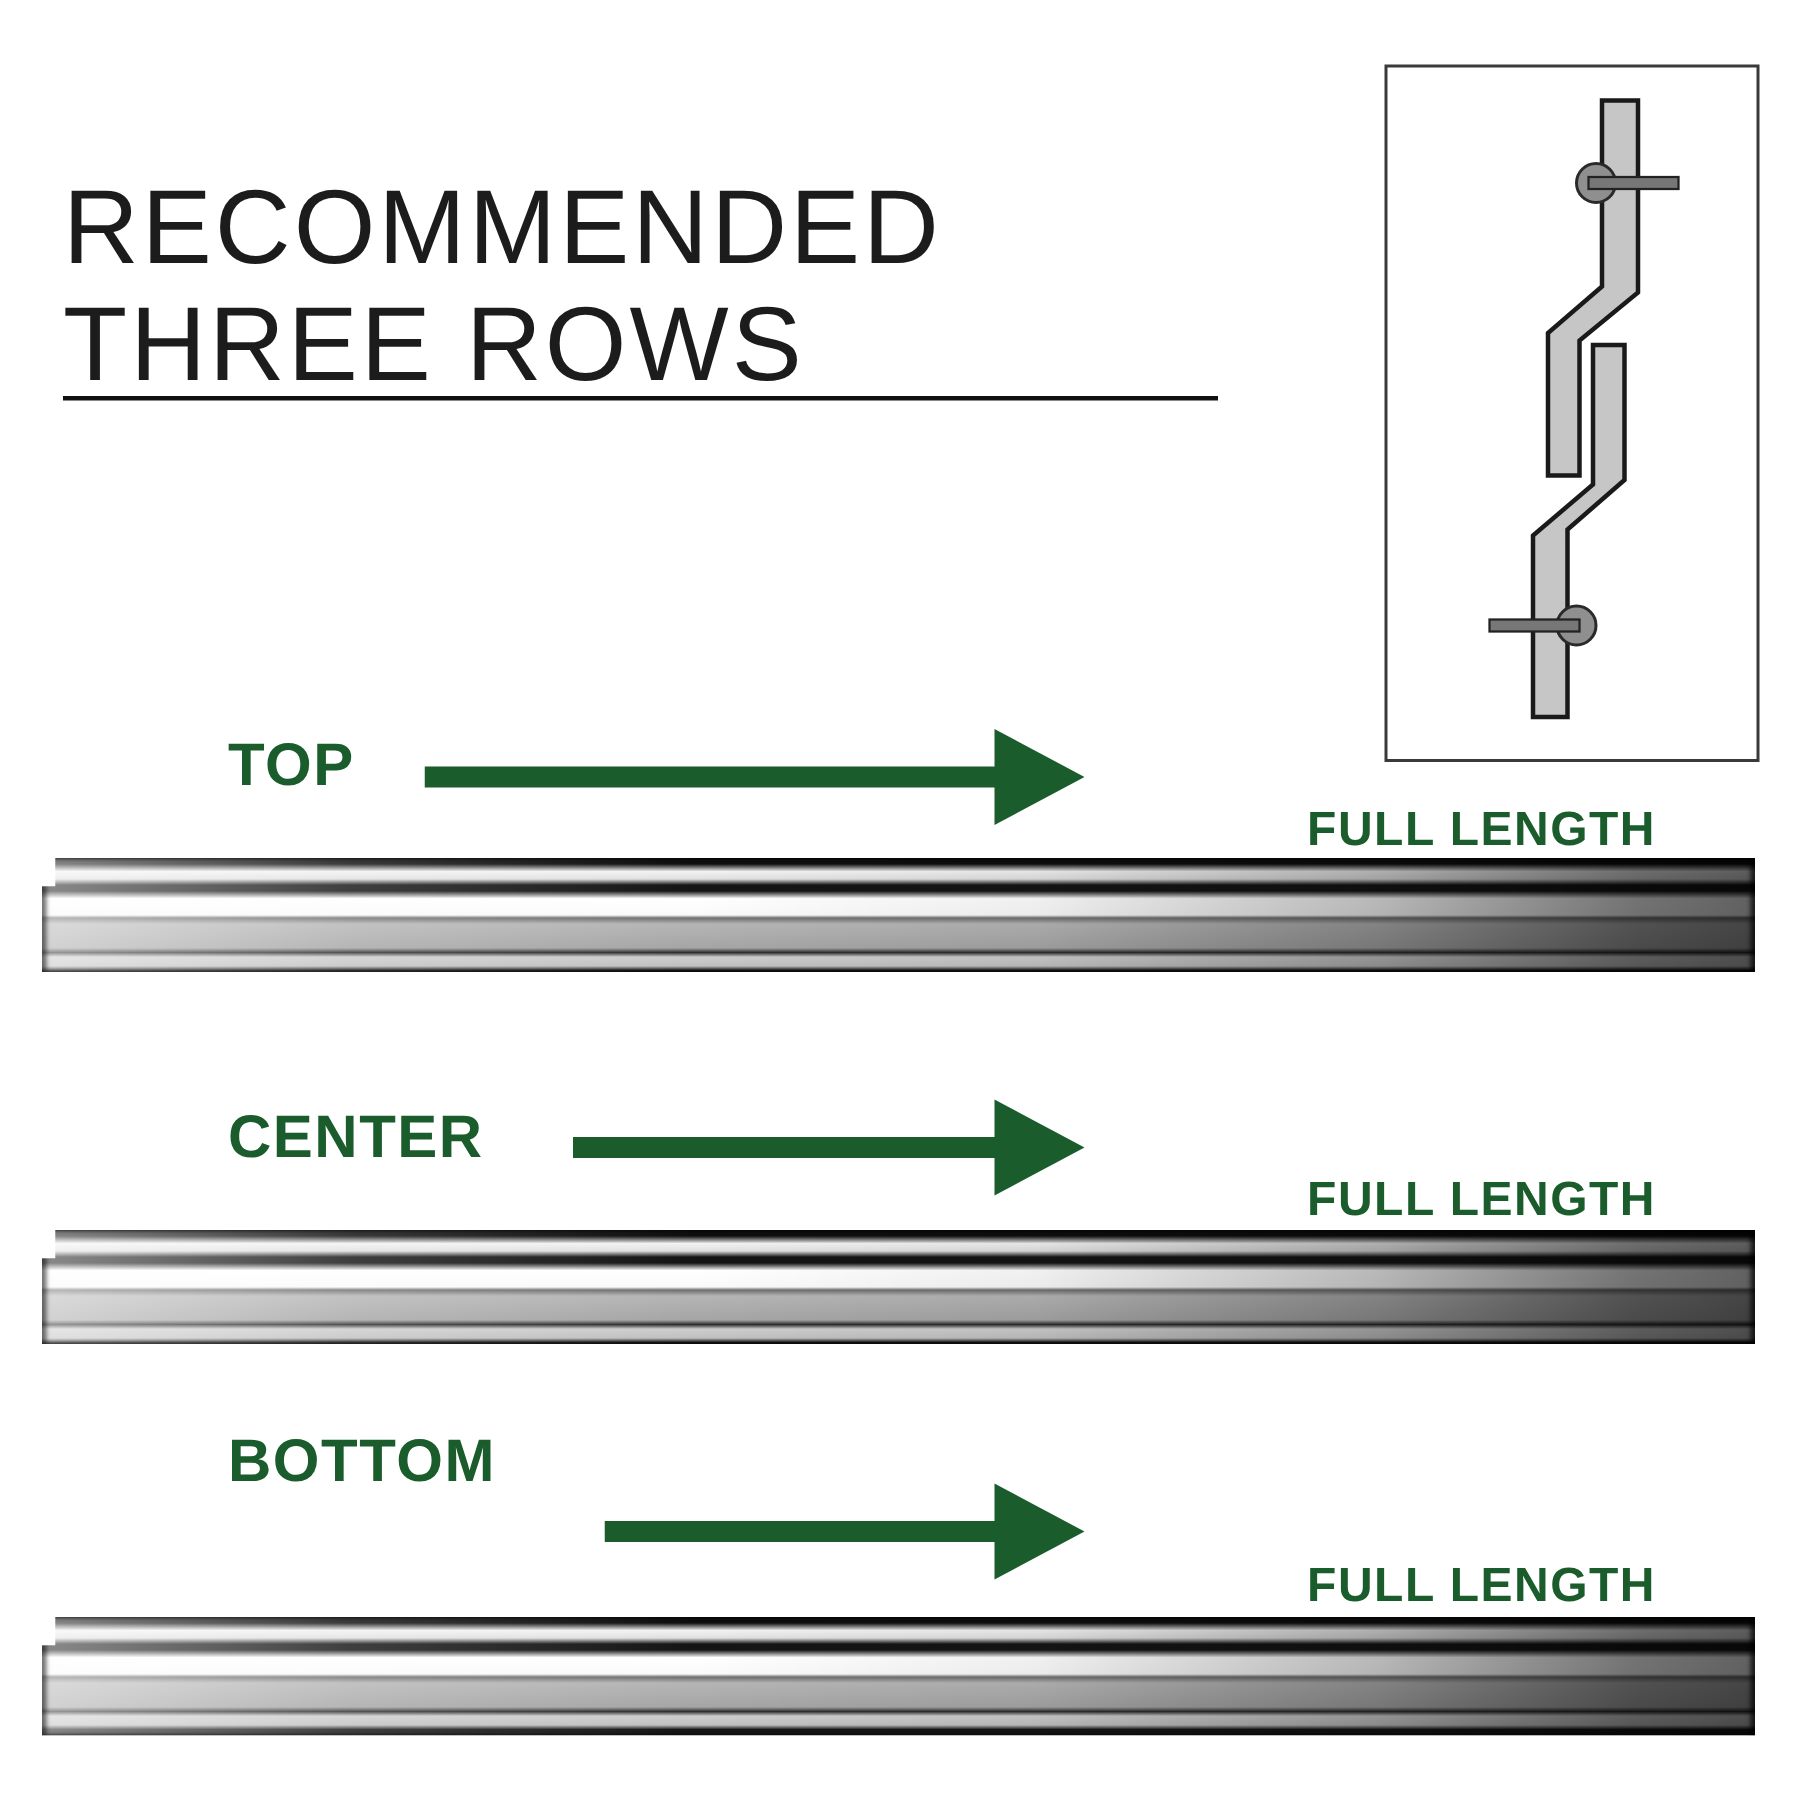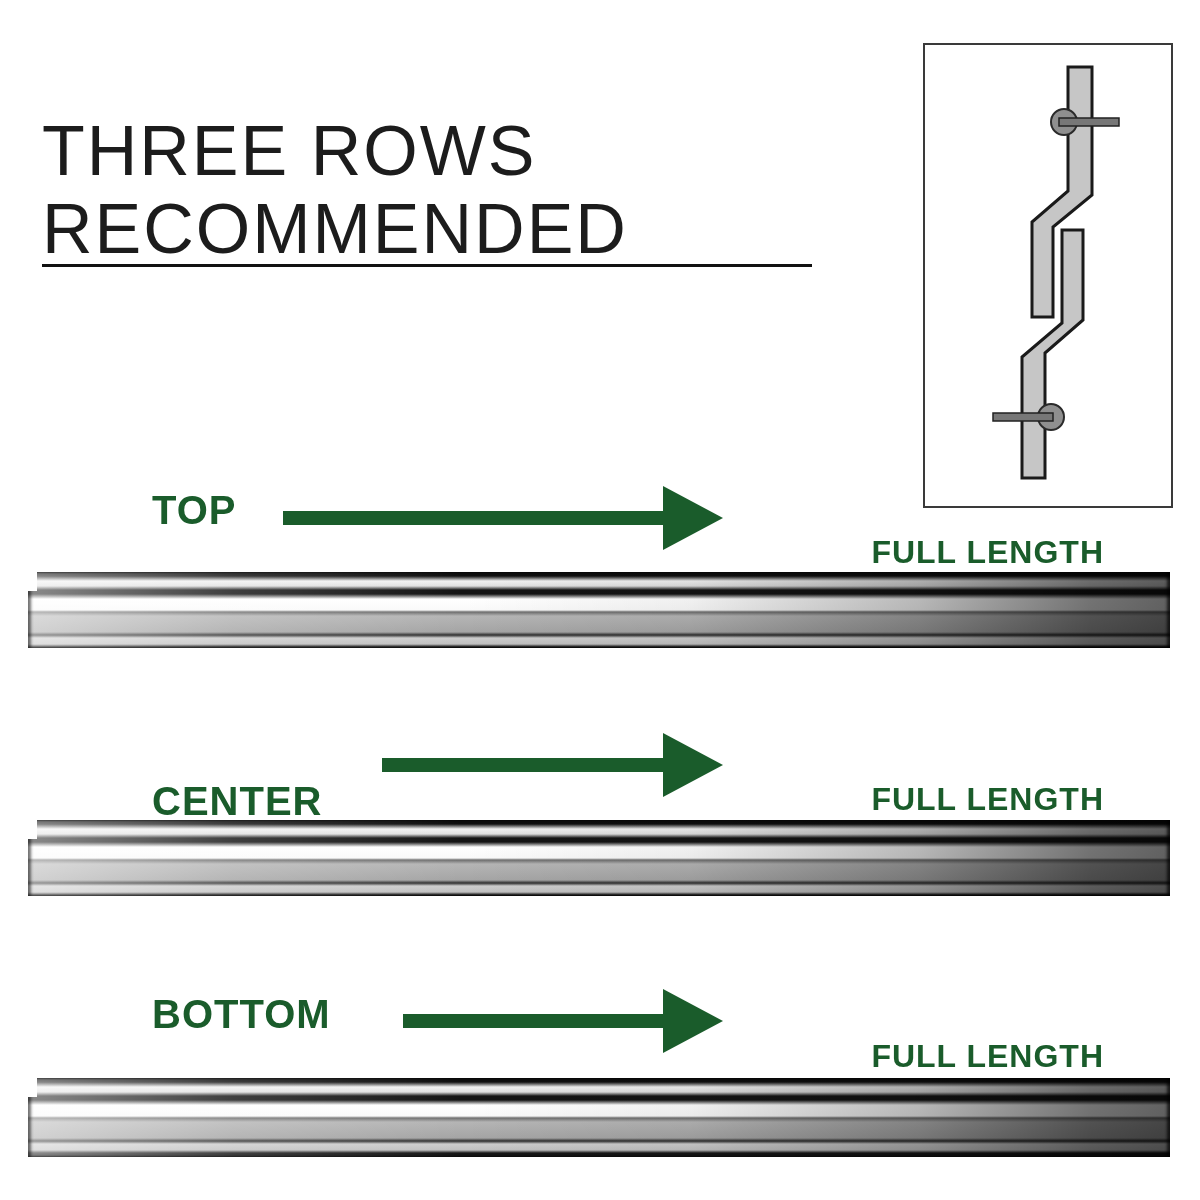--- a/index.html
+++ b/index.html
@@ -76,22 +76,22 @@
     box-sizing:border-box;
   }
   .inset-box svg{display:block;}
 </style>
 </head>
 <body>
 
 <div class="canvas">
 
   <div class="title">
+    <div>RECOMMENDED</div>
     <div>THREE ROWS</div>
-    <div>RECOMMENDED</div>
   </div>
   <div class="title-rule"></div>
 
   <div class="inset-box">
     <svg width="246" height="461" viewBox="0 0 246 461">
 
       <polygon points="143,22 167,22 167,150 128,182 128,272 107,272 107,177 143,146" fill="#c6c6c6" stroke="#1a1a1a" stroke-width="3"></polygon>
 
       <polygon points="137,185 158,185 158,275 120,308 120,433 97,433 97,312 137,278" fill="#c6c6c6" stroke="#1a1a1a" stroke-width="3"></polygon>
 
@@ -104,29 +104,29 @@
   </div>
 
   <div class="row-label" style="left:152px;top:490px;">TOP</div>
   <svg class="arrow" style="left:283px;top:480px;" width="440" height="76" viewBox="0 0 440 76">
     <rect x="0" y="31" width="385" height="14" fill="var(--green)"></rect>
     <polygon points="380,6 440,38 380,70" fill="var(--green)"></polygon>
   </svg>
   <div class="length-label" style="top:536px;">FULL LENGTH</div>
   <div class="rail" style="top:572px;"></div>
 
-  <div class="row-label" style="left:152px;top:738px;margin-top:43px;">CENTER</div>
+  <div class="row-label" style="left:152px;top:738px;">CENTER</div>
   <svg class="arrow" style="left:382px;top:727px;" width="341" height="76" viewBox="0 0 341 76">
     <rect x="0" y="31" width="286" height="14" fill="var(--green)"></rect>
     <polygon points="281,6 341,38 281,70" fill="var(--green)"></polygon>
   </svg>
   <div class="length-label" style="top:783px;">FULL LENGTH</div>
   <div class="rail" style="top:820px;"></div>
 
-  <div class="row-label" style="left:152px;top:994px;">BOTTOM</div>
+  <div class="row-label" style="left:152px;top:954px;">BOTTOM</div>
   <svg class="arrow" style="left:403px;top:983px;" width="320" height="76" viewBox="0 0 320 76">
     <rect x="0" y="31" width="265" height="14" fill="var(--green)"></rect>
     <polygon points="260,6 320,38 260,70" fill="var(--green)"></polygon>
   </svg>
   <div class="length-label" style="top:1040px;">FULL LENGTH</div>
   <div class="rail" style="top:1078px;height:79px;"></div>
 
 </div>
 
 </body></html>

